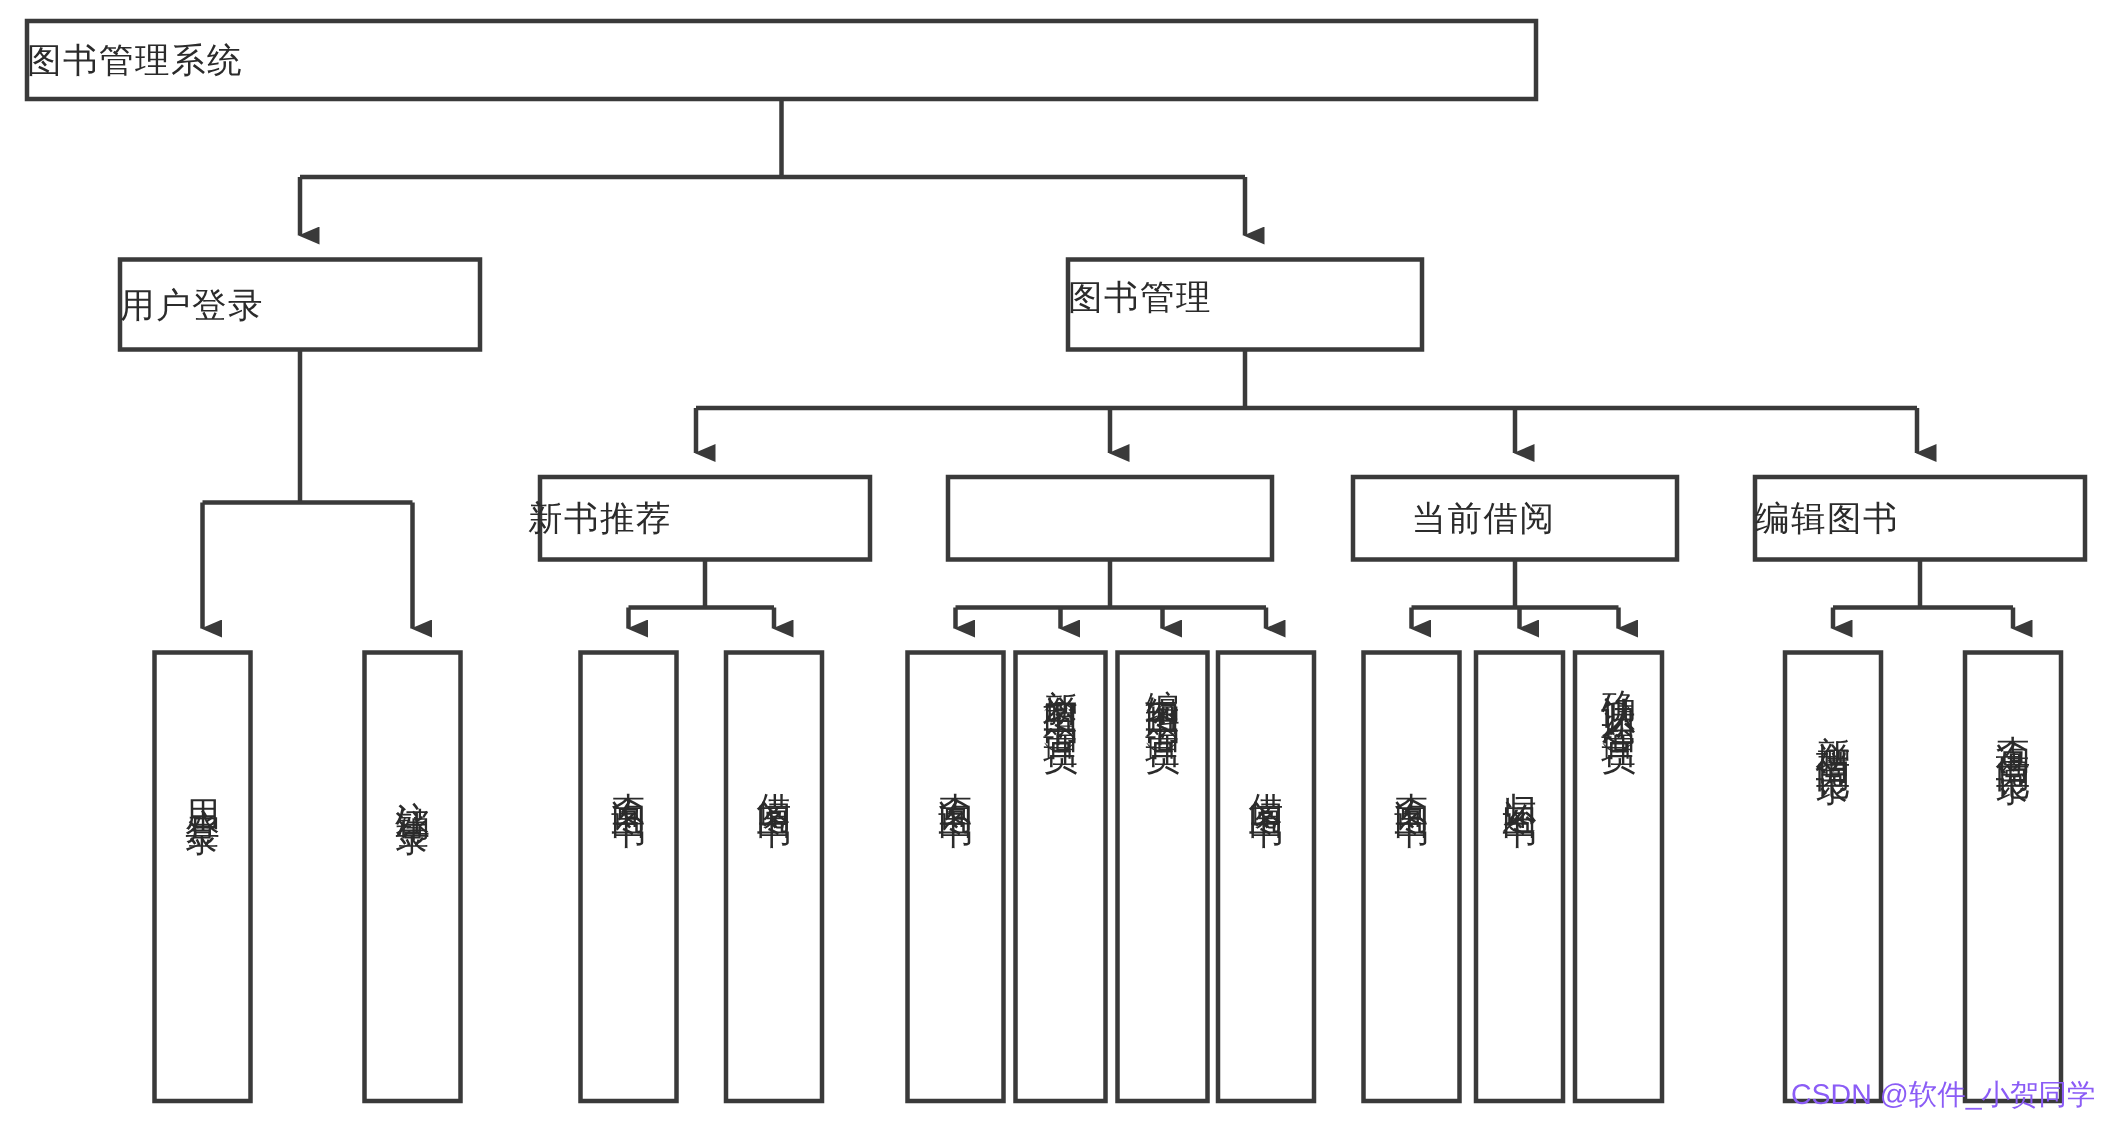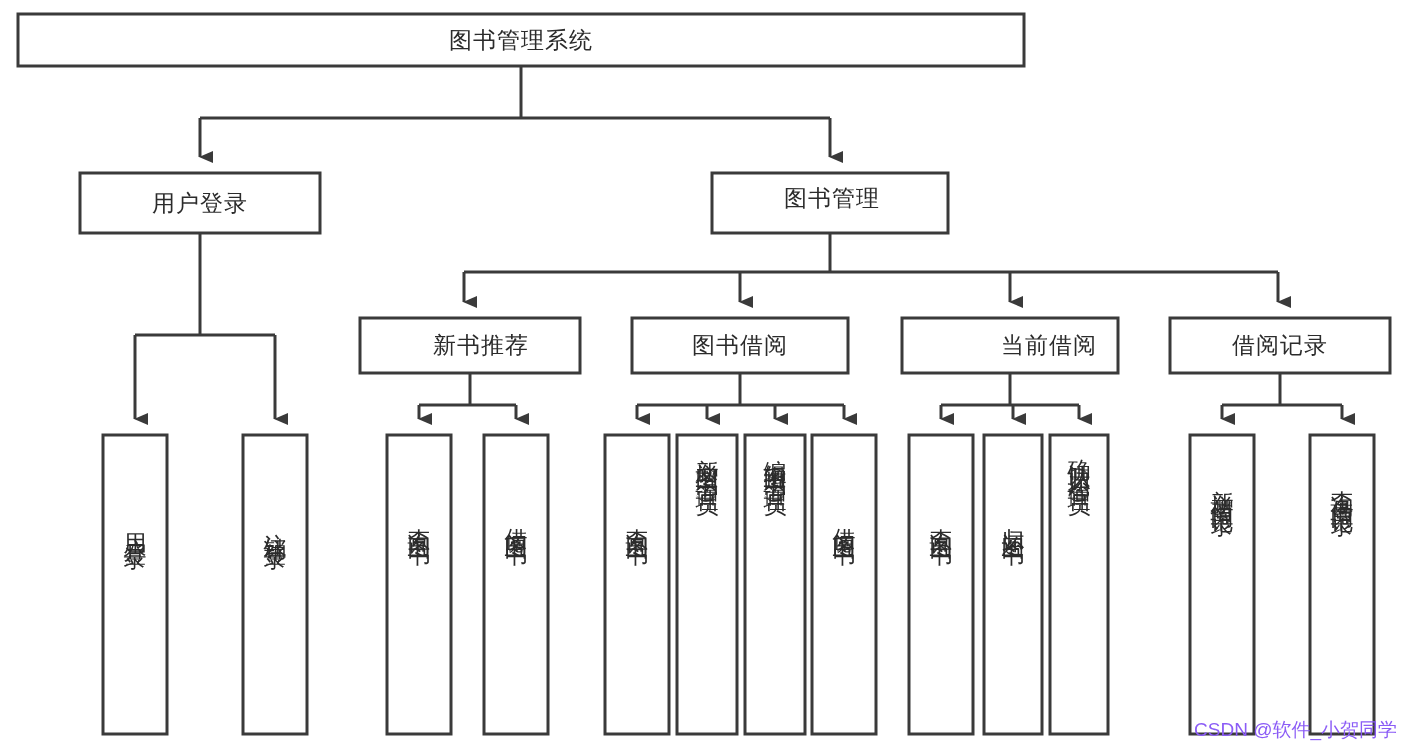--- a/index.html
+++ b/index.html
@@ -11,21 +11,21 @@
   .connector{stroke:#3a3a3a;stroke-width:3;fill:none;}
   .arrow-head{fill:#3a3a3a;stroke:none;}
   .watermark{position:absolute;right:8px;bottom:4px;color:#8b5cf6;font-size:19px;
              font-family:"Liberation Sans","DejaVu Sans",sans-serif;white-space:nowrap;}
   .vlabel-host{position:absolute;display:flex;align-items:flex-start;
                justify-content:center;pointer-events:none;}
   .vtext{writing-mode:vertical-rl;text-orientation:upright;
          font-size:23px;color:#2b2b2b;letter-spacing:5px;line-height:1;
          font-family:"Liberation Sans","DejaVu Sans",sans-serif;white-space:nowrap;}
   .hlabel-host{position:absolute;display:flex;align-items:center;
-               justify-content:center;pointer-events:none;}
+               justify-content:flex-start;pointer-events:none;}
   .htext{font-size:23px;color:#2b2b2b;letter-spacing:1px;
          font-family:"Liberation Sans","DejaVu Sans",sans-serif;white-space:nowrap;}
 </style>
 </head>
 <body>
 
 <div id="diagram-root">
 
   <svg class="diagram-svg" viewBox="0 0 1405 747">
     <defs>
@@ -108,34 +108,31 @@
   </div>
 
   <div class="hlabel-host" style="left:80px;top:173px;width:240px;height:60px;">
     <span class="htext">用户登录</span>
   </div>
 
   <div class="hlabel-host" style="left:712px;top:168px;width:240px;height:60px;">
     <span class="htext">图书管理</span>
   </div>
 
-  <div class="hlabel-host" style="left:371px;top:318px;width:220px;height:55px;">
+  <div class="hlabel-host" style="left:352px;top:318px;width:220px;height:55px;">
     <span class="htext">新书推荐</span>
   </div>
 
-  <div class="hlabel-host" style="left:632px;top:318px;width:216px;height:55px;">
-    <span class="htext">图书借阅</span>
-  </div>
 
   <div class="hlabel-host" style="left:902px;top:318px;width:216px;height:55px;padding-left:39px;">
     <span class="htext">当前借阅</span>
   </div>
 
   <div class="hlabel-host" style="left:1170px;top:318px;width:220px;height:55px;">
-    <span class="htext">借阅记录</span>
+    <span class="htext">编辑图书</span>
   </div>
 
   <div class="vlabel-host" style="left:103px;top:435px;width:64px;height:299px;padding-top:80px;">
     <span class="vtext">用户登录</span>
   </div>
 
   <div class="vlabel-host" style="left:243px;top:435px;width:64px;height:299px;padding-top:80px;">
     <span class="vtext">注销登录</span>
   </div>
 

